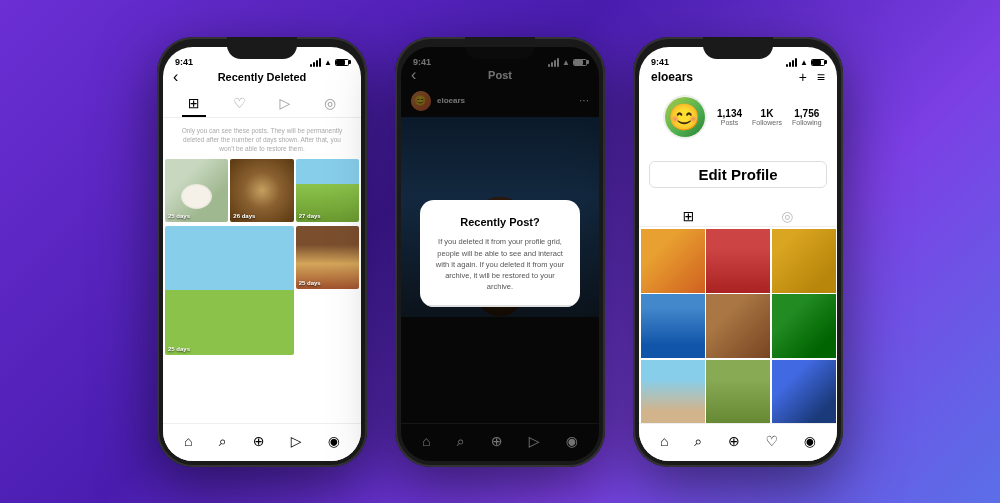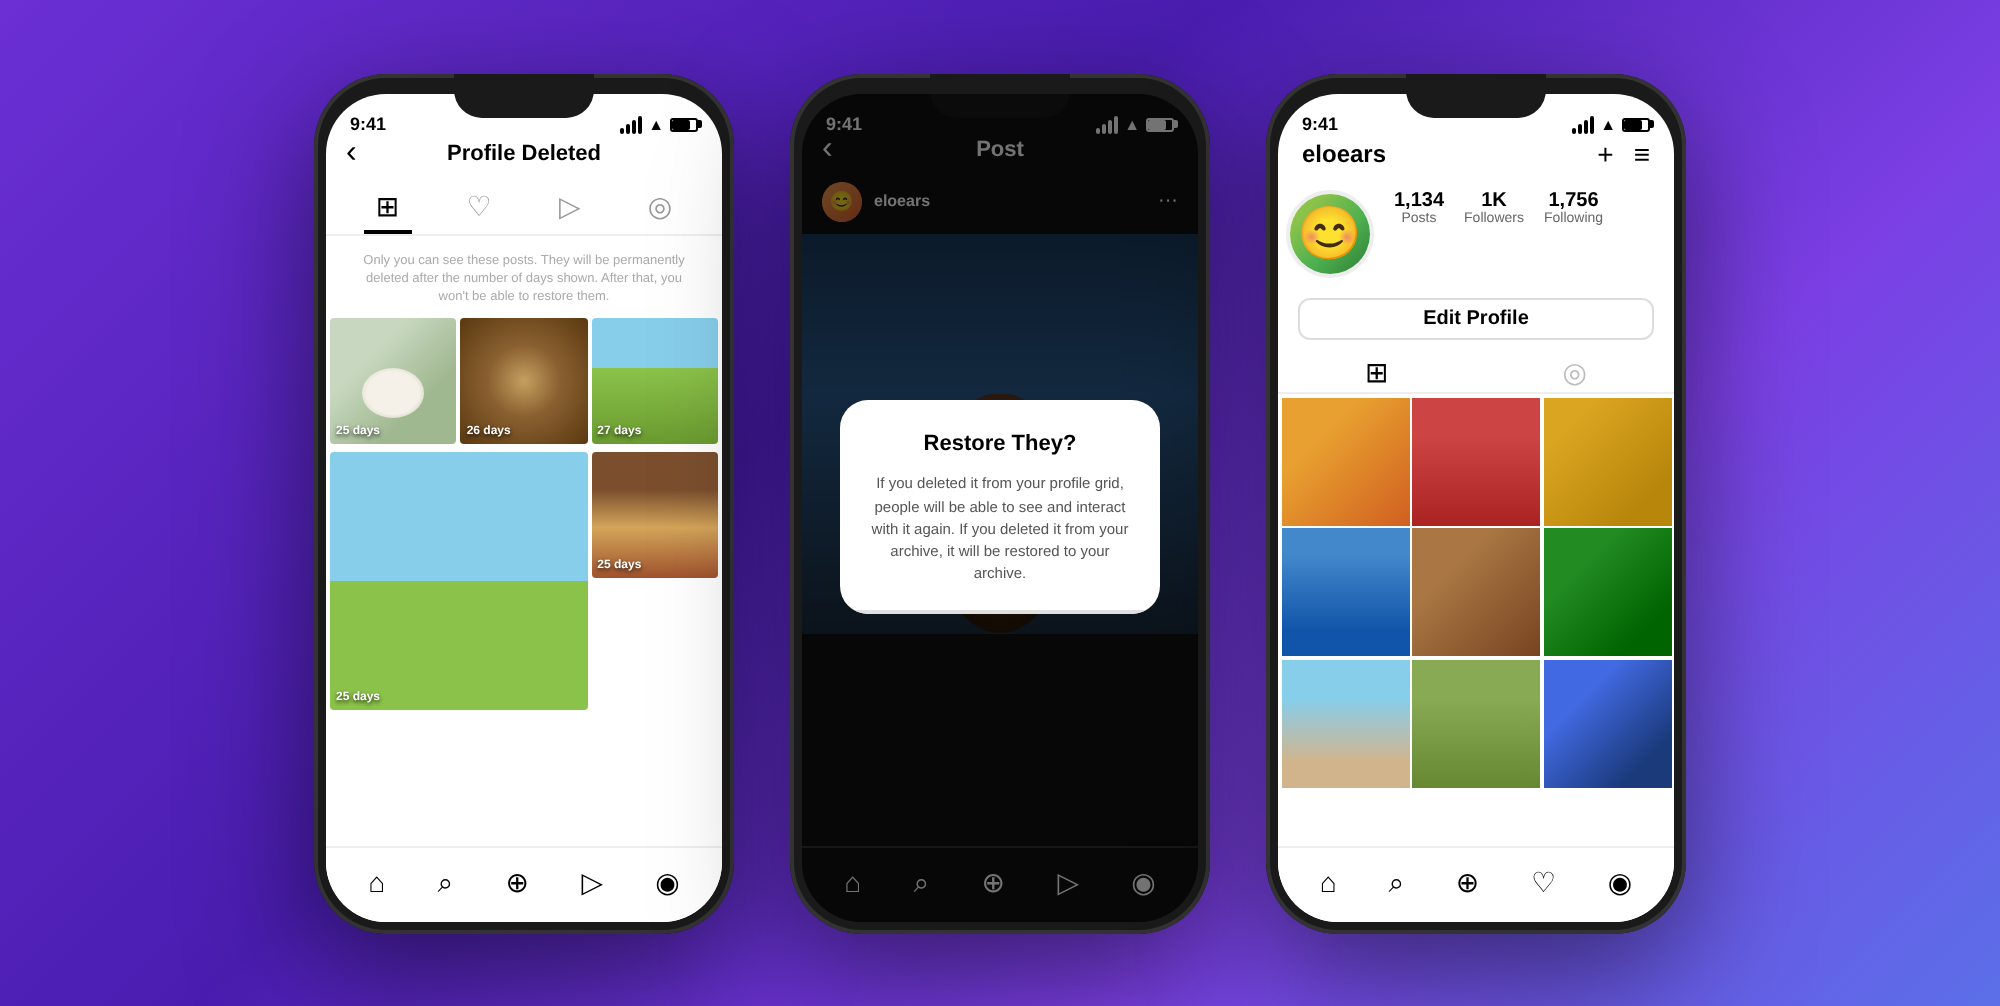--- a/index.html
+++ b/index.html
@@ -288,21 +288,22 @@
       display: flex;
       align-items: center;
       justify-content: space-between;
       padding: 2px 12px 4px;
     }
     .phone3-username { font-size: 12px; font-weight: 700; color: #000; }
     .phone3-header-icons { display: flex; gap: 10px; font-size: 14px; }
 
     .phone3-profile {
       display: flex;
-      padding: 6px 4px;
+      align-items: center;
+      padding: 6px 24px;
       gap: 10px;
     }
     .phone3-avatar {
       width: 44px; height: 44px;
       border-radius: 50%;
       overflow: hidden;
       border: 2px solid #eee;
       flex-shrink: 0;
     }
     .avatar-face {
@@ -328,26 +329,26 @@
     .stat-label { font-size: 7px; color: #666; }
 
     .phone3-bio {
       padding: 0 10px 4px;
     }
     .bio-name { font-size: 9px; font-weight: 700; color: #000; }
     .bio-title { font-size: 8px; color: #000; }
     .bio-location { font-size: 8px; color: #000; }
 
     .phone3-edit-btn {
-      margin: 4px 10px;
+      margin: 16px 10px;
       border: 1px solid #ddd;
       border-radius: 6px;
       padding: 4px;
       text-align: center;
-      font-size: 10px;
+      font-size: 15px;
       font-weight: 600;
       color: #000;
       cursor: pointer;
     }
 
     .phone3-tabs {
       display: flex;
       justify-content: space-around;
       border-bottom: 1px solid #eee;
       margin-bottom: 2px;
@@ -399,21 +400,21 @@
         </div>
         <span style="font-size:8px">▲</span>
         <div class="battery">
             <div class="battery-fill"></div>
           </div>
       </div>
     </div>
 
     <div class="phone1-header">
       <span class="phone1-back">‹</span>
-      <span class="phone1-title">Profile Deleted</span>
+      <span class="phone1-title">Recently Deleted</span>
     </div>
 
     <div class="phone1-tabs">
       <div class="phone1-tab active">⊞</div>
       <div class="phone1-tab">♡</div>
       <div class="phone1-tab">▷</div>
       <div class="phone1-tab">◎</div>
     </div>
 
     <div class="phone1-notice">Only you can see these posts. They will be permanently deleted after the number of days shown. After that, you won't be able to restore them.</div>
@@ -486,21 +487,21 @@
       <span class="phone2-username">eloears</span>
       <span class="phone2-dots">···</span>
     </div>
 
     <div class="phone2-image-area">
       <div class="phone2-photo-bg"></div>
     </div>
 
     <div class="phone2-overlay">
       <div class="modal-card">
-        <div class="modal-title">Restore They?</div>
+        <div class="modal-title">Recently Post?</div>
         <div class="modal-body">If you deleted it from your profile grid, people will be able to see and interact with it again. If you deleted it from your archive, it will be restored to your archive.</div>
         <hr class="modal-divider">
         <hr class="modal-divider2">
       </div>
     </div>
 
     <div class="bottom-nav dark" style="position:absolute;bottom:0;left:0;right:0;">
       <span class="nav-icon dark">⌂</span>
       <span class="nav-icon dark">⌕</span>
       <span class="nav-icon dark">⊕</span>

